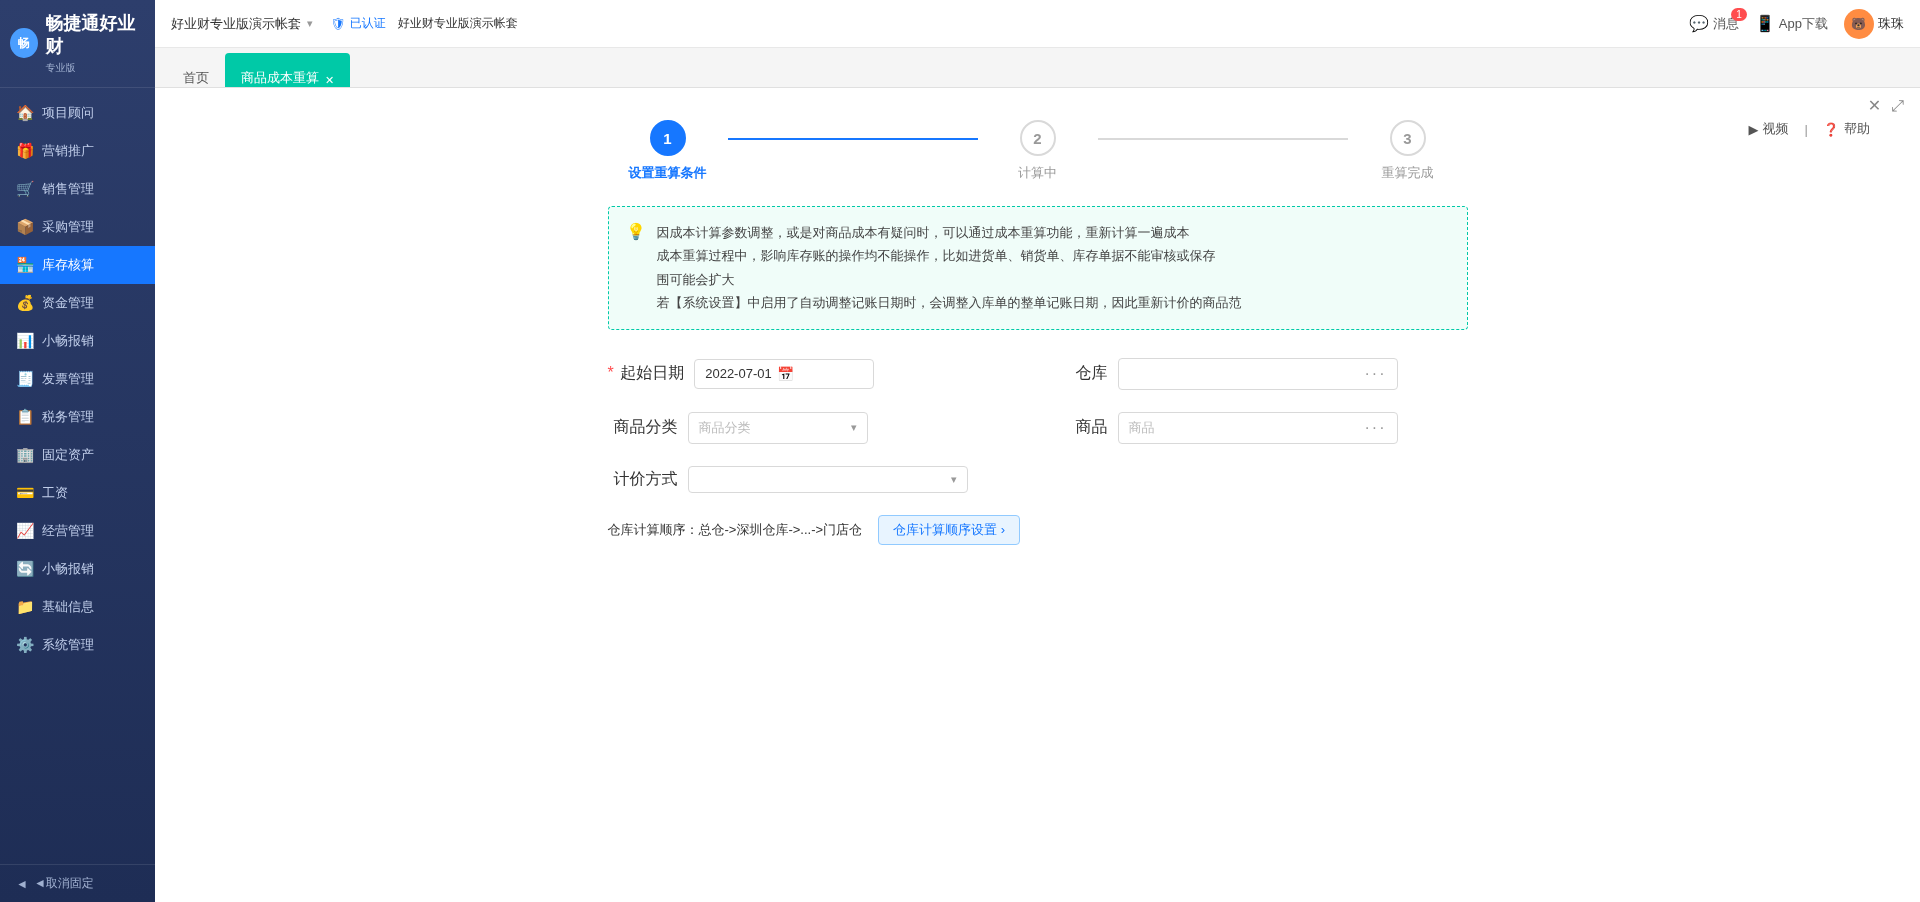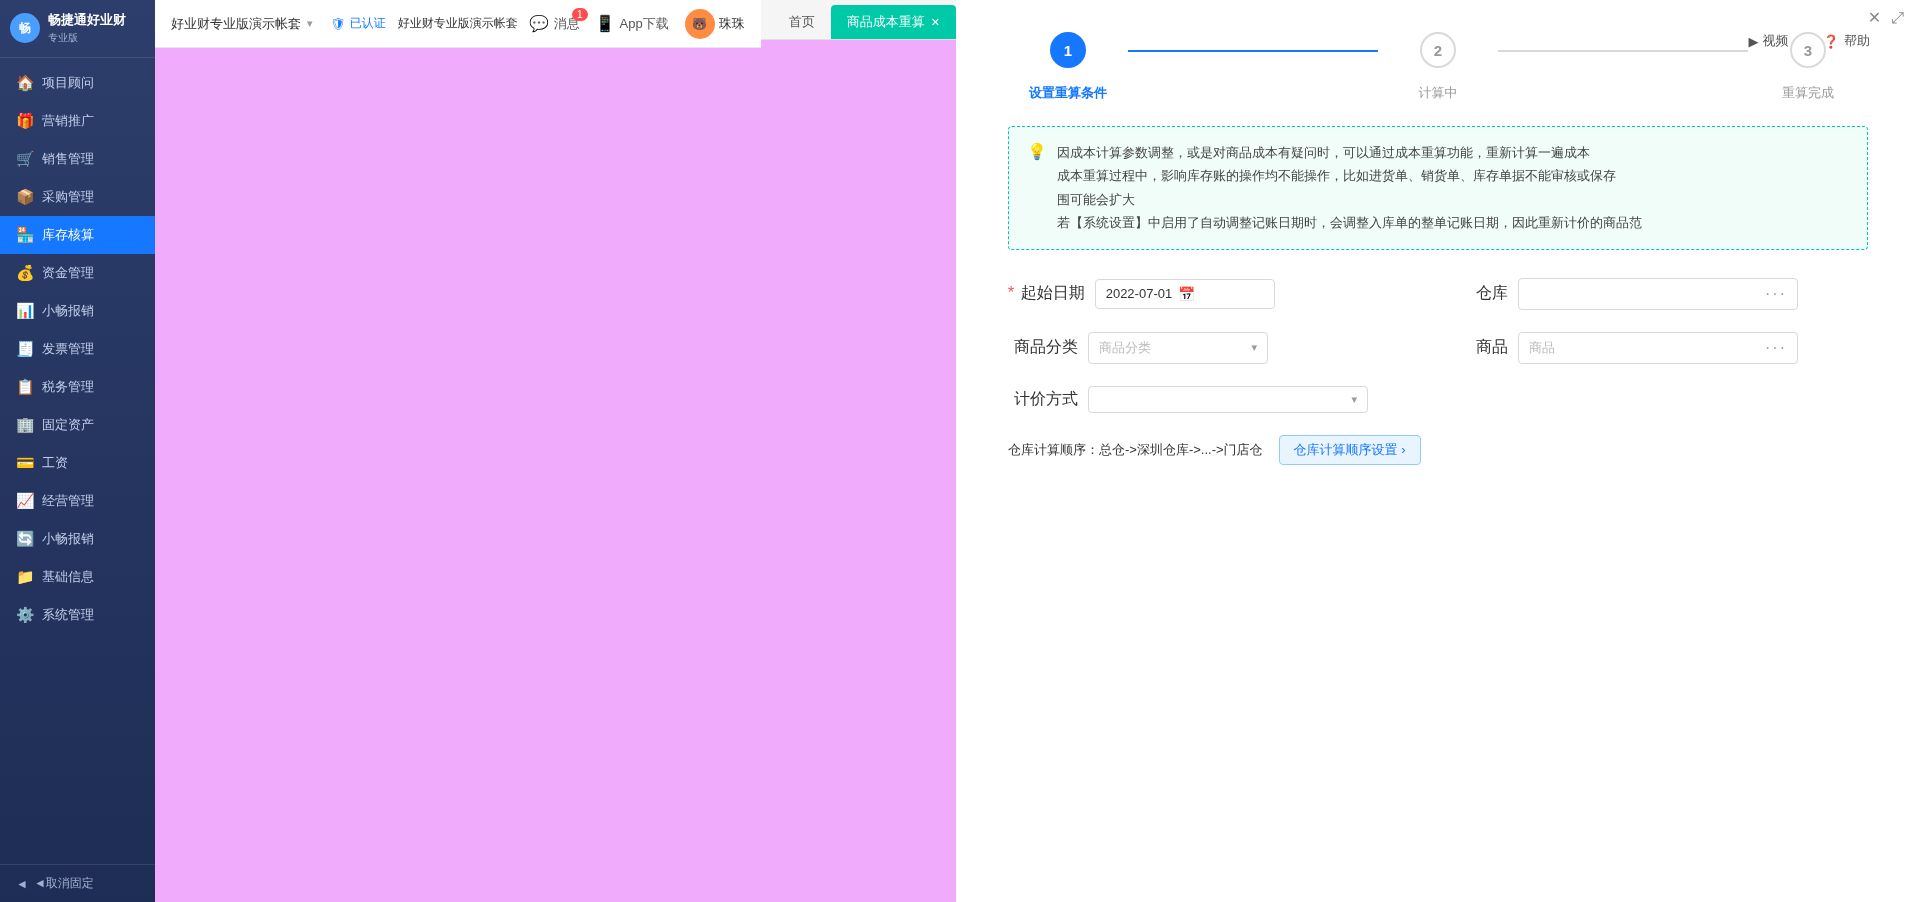--- a/index.html
+++ b/index.html
@@ -22,21 +22,21 @@
       gap: 8px;
       border-bottom: 1px solid rgba(255,255,255,0.1);
     }
     .sidebar-logo {
       width: 30px; height: 30px;
       background: #4a9eff;
       border-radius: 50%;
       display: flex; align-items: center; justify-content: center;
       font-size: 12px; font-weight: bold; color: #fff;
     }
-    .sidebar-brand { font-size: 13px; font-weight: bold; line-height: 1.3; }
+    .sidebar-brand { font-size: 18px; font-weight: bold; line-height: 1.3; }
     .sidebar-edition { font-size: 10px; color: #a0b0d0; margin-top: 2px; }
     .sidebar-nav { flex: 1; overflow-y: auto; padding: 6px 0; }
     .sidebar-nav::-webkit-scrollbar { width: 3px; }
     .sidebar-nav::-webkit-scrollbar-thumb { background: rgba(255,255,255,0.2); }
     .nav-item {
       display: flex; align-items: center; gap: 8px;
       padding: 10px 16px;
       cursor: pointer;
       color: #c0ceea;
       font-size: 13px;
@@ -47,21 +47,21 @@
     .sidebar-footer {
       padding: 10px 16px;
       color: #a0b0d0;
       font-size: 12px;
       display: flex; align-items: center; gap: 6px;
       cursor: pointer;
       border-top: 1px solid rgba(255,255,255,0.1);
     }
 
     
-    .main { flex: 1; display: flex; flex-direction: row; overflow: hidden; background: #f0abfc; }
+    .main { flex: 1; display: flex; flex-direction: column; overflow: hidden; background: #f0abfc; }
 
     
     .topbar {
       height: 48px; min-height: 48px;
       background: #fff;
       border-bottom: 1px solid #e8e8e8;
       display: flex; align-items: center;
       padding: 0 16px;
       gap: 12px;
     }
@@ -105,21 +105,21 @@
     .tabs-bar {
       height: 40px; min-height: 40px;
       background: #f5f5f5;
       border-bottom: 1px solid #e0e0e0;
       display: flex; align-items: flex-end;
       padding: 0 0 0 12px;
       gap: 0;
     }
     .tab {
       height: 34px;
-      display: flex; align-items: center;
+      display: flex; align-items: flex-end;
       padding: 0 16px;
       border-radius: 4px 4px 0 0;
       cursor: pointer;
       font-size: 13px;
       color: #555;
       background: transparent;
       gap: 6px;
     }
     .tab.active {
       background: #00c9a7;
@@ -148,21 +148,21 @@
       border: 2px solid #d9d9d9;
       background: #fff;
       color: #999;
       z-index: 2;
       position: relative;
     }
     .step-circle.active {
       background: #1677ff; border-color: #1677ff; color: #fff;
     }
     .step-label {
-      margin-top: 16px; font-size: 13px; color: #999;
+      margin-top: 8px; font-size: 13px; color: #999;
       text-align: center;
     }
     .step-label.active { color: #1677ff; font-weight: bold; }
 
     
     .steps-row {
       display: flex; align-items: flex-start;
       margin: 0 auto 24px auto;
       max-width: 860px;
       padding-top: 8px;

